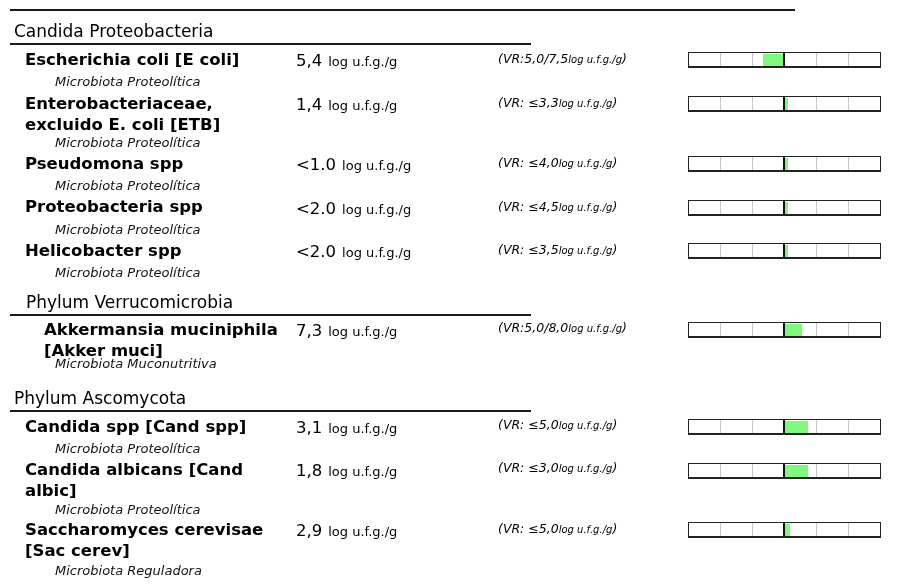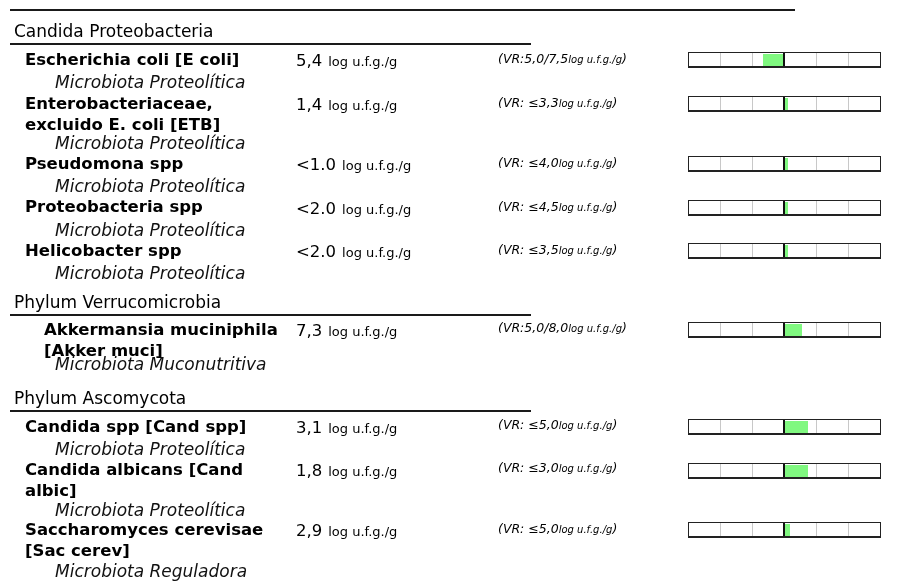--- a/index.html
+++ b/index.html
@@ -1,21 +1,21 @@
 <!DOCTYPE html>
 <html><head>
 <meta charset="utf-8">
 <style>
   html, body { margin: 0; padding: 0; background: #ffffff; }
   body { width: 905px; height: 588px; position: relative; overflow: hidden; color: #000; font-family: "DejaVu Sans", sans-serif; }
   .top-rule { position: absolute; left: 10px; top: 9px; width: 785px; height: 2px; background: #1a1a1a; }
   .phylum { position: absolute; left: 14px; font-size: 17px; line-height: 20px; font-weight: normal; }
   .phylum-rule { position: absolute; left: 10px; width: 521px; height: 2px; background: #1a1a1a; }
   .name { position: absolute; left: 25px; width: 265px; font-size: 16.5px; line-height: 20.5px; font-weight: bold; }
-  .sub { position: absolute; left: 55px; font-size: 17px; line-height: 14px; font-style: italic; color: #111; }
+  .sub { position: absolute; left: 55px; font-size: 13px; line-height: 14px; font-style: italic; color: #111; }
   .val { position: absolute; left: 296px; font-size: 16.5px; line-height: 20px; white-space: nowrap; }
   .val .unit { font-size: 13px; margin-left: 6px; }
   .vr { position: absolute; left: 498px; font-size: 12.5px; line-height: 16px; font-style: italic; white-space: nowrap; }
   .vr .unit { font-size: 10px; }
   .bar { position: absolute; left: 688px; width: 191px; height: 13px; border: 1px solid #222; border-bottom-width: 2px; display: flex; background: #fff; }
   .bar .cell { flex: 1; border-right: 1px solid #c8c8c8; position: relative; }
   .bar .cell:last-child { border-right: none; }
   .bar .cell.mid { border-right: 2px solid #111; }
   .bar .fill { position: absolute; top: 1px; bottom: 0; background: #80f880; }
 </style>
@@ -95,21 +95,21 @@
   <div class="cell"></div>
     <div class="cell"></div>
     <div class="cell mid"></div>
     <div class="cell">
       <div class="fill" style="left:0;width:3px;"></div>
     </div>
     <div class="cell"></div>
     <div class="cell"></div>
 </div>
 
-<div class="phylum" style="top:292px;">Phylum Verrucomicrobia</div>
+<div class="phylum" style="top:292px;margin-left:12px;">Phylum Verrucomicrobia</div>
 <div class="phylum-rule" style="top:314px;"></div>
 
 <div class="name" style="top:320px;margin-left:19px;">Akkermansia muciniphila [Akker muci]</div>
 <div class="sub" style="top:357px;">Microbiota Muconutritiva</div>
 <div class="val" style="top:321px;"><span>7,3</span><span class="unit">log u.f.g./g</span></div>
 <div class="vr" style="top:320px;"><span>(VR:5,0/8,0</span><span class="unit">log u.f.g./g</span><span>)</span></div>
 <div class="bar" style="top:322px;">
   <div class="cell"></div>
     <div class="cell"></div>
     <div class="cell mid"></div>

